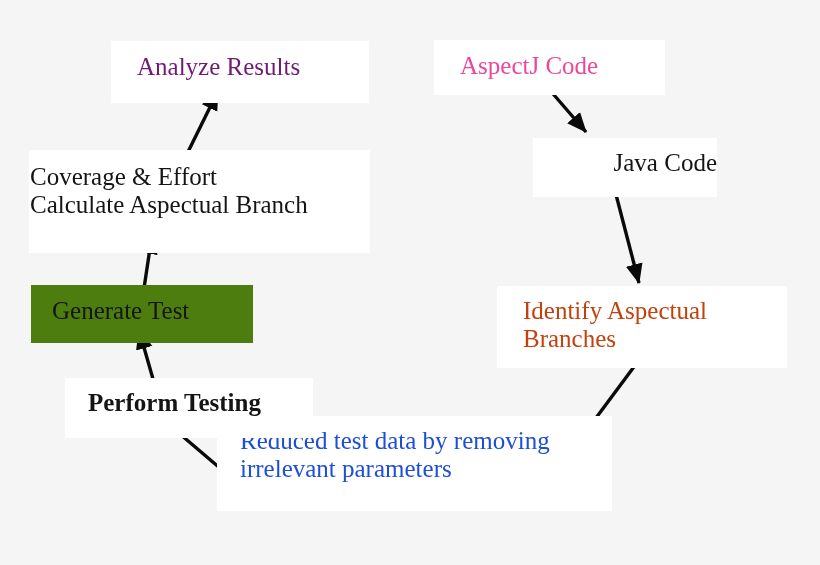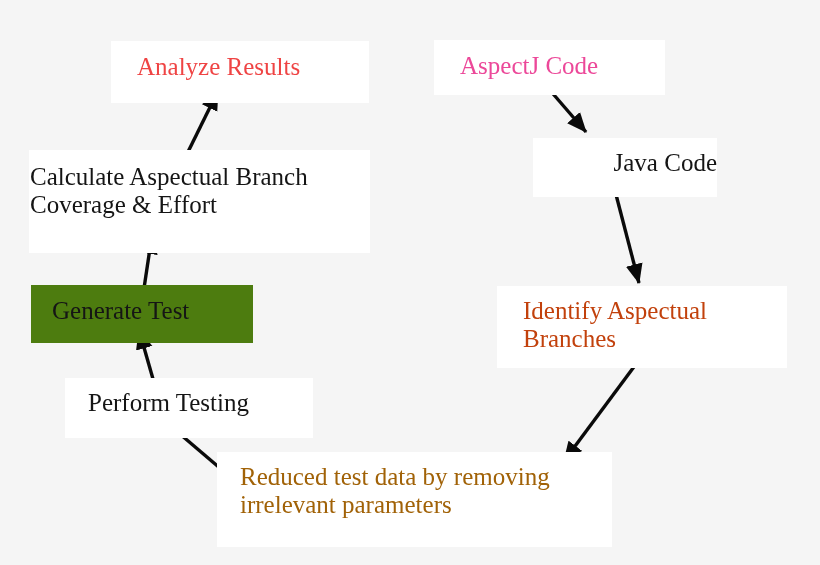--- a/index.html
+++ b/index.html
@@ -54,31 +54,31 @@
       <div class="node" style="left: 434px; top: 40px; width: 231px; height: 55px; padding-left: 26px; padding-top: 12px; background: rgb(255, 255, 255); color: #ec4899;">
         <span class="line">AspectJ Code</span>
       </div>
       <div class="node" style="left: 533px; top: 138px; width: 184px; height: 59px; padding-left: 25px; padding-top: 11px; background: rgb(255, 255, 255); color: rgb(21, 21, 21); text-align: right;">
         <span class="line">Java Code</span>
       </div>
       <div class="node" style="left: 497px; top: 286px; width: 290px; height: 82px; padding-left: 26px; padding-top: 11px; background: rgb(255, 255, 255); color: #c2410c;">
         <span class="line">Identify Aspectual</span>
         <span class="line">Branches</span>
       </div>
-      <div class="node" style="left: 217px; top: 452px; width: 395px; height: 95px; padding-left: 23px; padding-top: 11px; background: rgb(255, 255, 255); color: #a16207;">
+      <div class="node" style="left: 217px; top: 416px; width: 395px; height: 95px; padding-left: 23px; padding-top: 11px; background: rgb(255, 255, 255); color: #1d4ed8;">
         <span class="line">Reduced test data by removing</span>
         <span class="line">irrelevant parameters</span>
       </div>
-      <div class="node" style="left: 65px; top: 378px; width: 248px; height: 60px; padding-left: 23px; padding-top: 11px; background: rgb(255, 255, 255); color: rgb(21, 21, 21);">
+      <div class="node" style="left: 65px; top: 378px; width: 248px; height: 60px; padding-left: 23px; padding-top: 11px; background: rgb(255, 255, 255); color: rgb(21, 21, 21); font-weight: bold;">
         <span class="line">Perform Testing</span>
       </div>
       <div class="node" style="left: 31px; top: 285px; width: 222px; height: 58px; padding-left: 21px; padding-top: 12px; background: #4d7c0f; color: rgb(21, 21, 21);">
         <span class="line">Generate Test</span>
       </div>
       <div class="node" style="left: 29px; top: 150px; width: 341px; height: 103px; padding-left: 1px; padding-top: 13px; background: rgb(255, 255, 255); color: rgb(21, 21, 21);">
+        <span class="line">Coverage &amp; Effort</span>
         <span class="line">Calculate Aspectual Branch</span>
-        <span class="line">Coverage &amp; Effort</span>
       </div>
-      <div class="node" style="left: 111px; top: 41px; width: 258px; height: 62px; padding-left: 26px; padding-top: 12px; background: rgb(255, 255, 255); color: #ef4444;">
+      <div class="node" style="left: 111px; top: 41px; width: 258px; height: 62px; padding-left: 26px; padding-top: 12px; background: rgb(255, 255, 255); color: #701a75;">
         <span class="line">Analyze Results</span>
       </div>
     </div>
 </div>
 
 </body></html>

